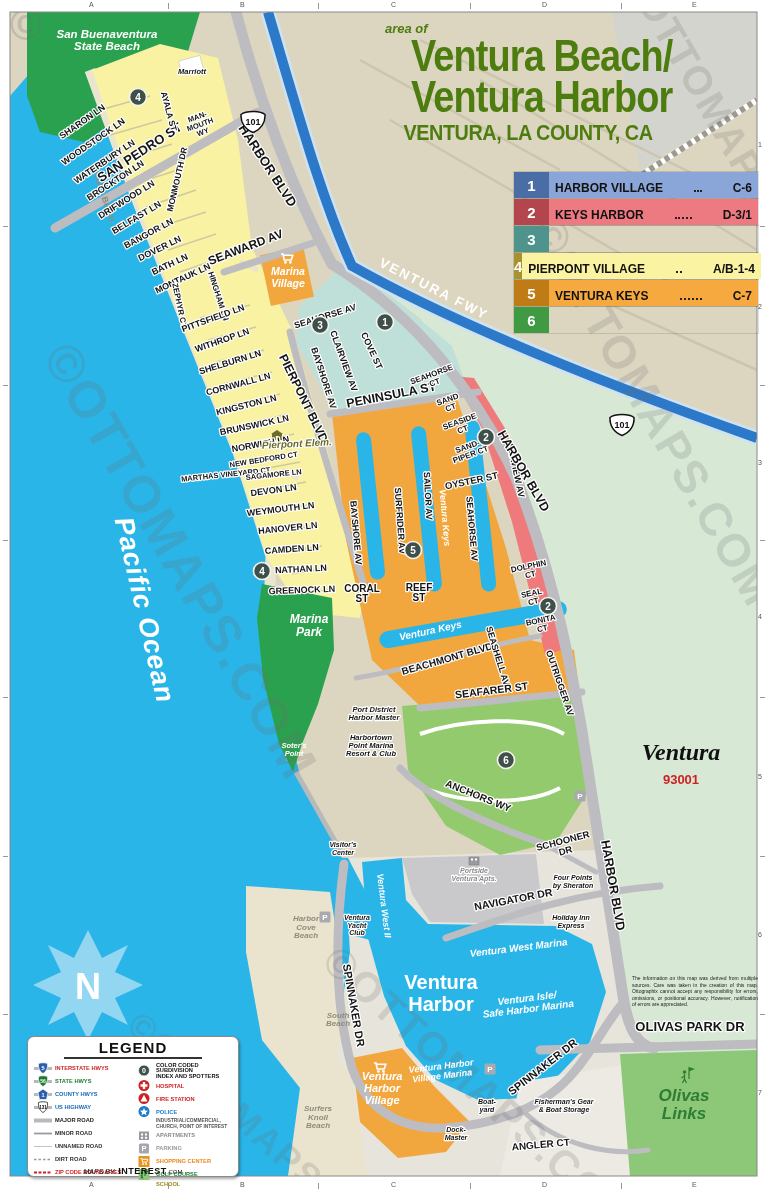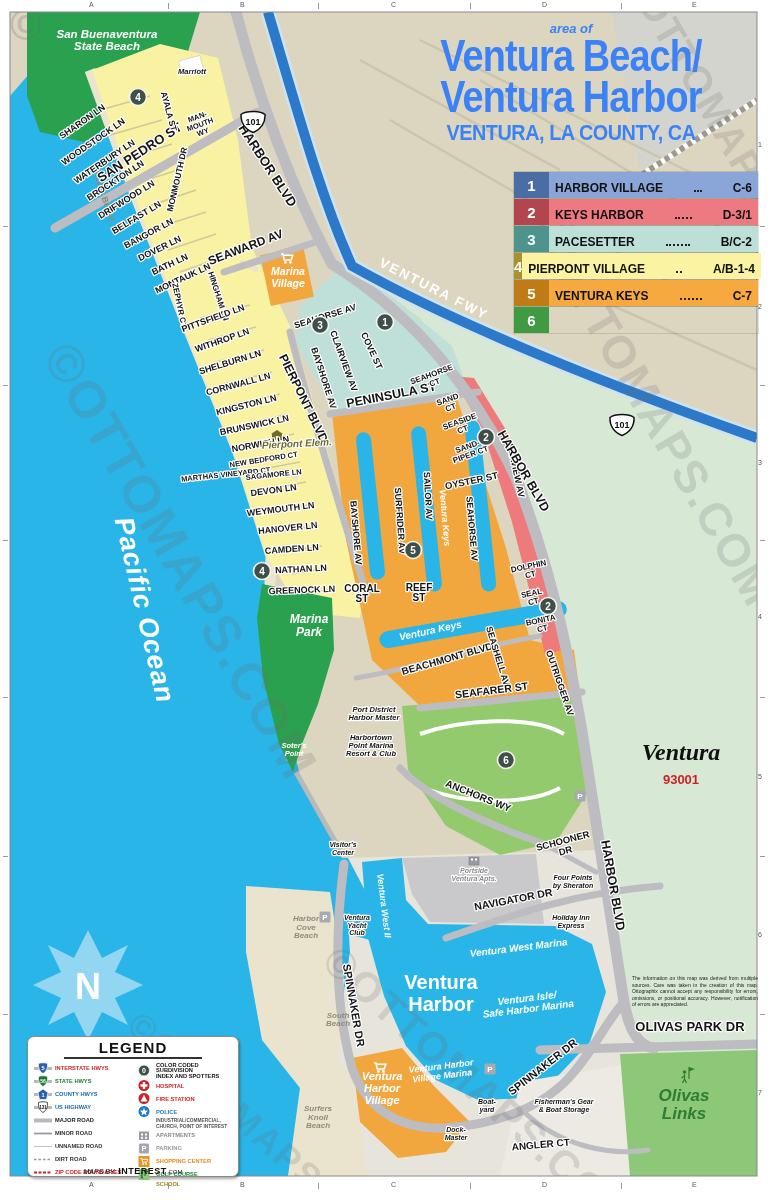--- a/index.html
+++ b/index.html
@@ -3,21 +3,21 @@
 <meta charset="utf-8">
 <style>
   html,body{margin:0;padding:0;background:#ffffff;}
   .stage{position:relative;width:769px;height:1200px;background:#ffffff;overflow:hidden;
          font-family:"Liberation Sans",sans-serif;}
   .stage svg.map{position:absolute;left:0;top:0;}
   
   .grid-lab{position:absolute;font-size:7px;color:#555;font-family:"Liberation Sans",sans-serif;}
   .tick{position:absolute;background:#999;}
   
-  .title-block{position:absolute;left:385px;top:22px;width:372px;text-align:center;color:#3b82f6;z-index:5;}
+  .title-block{position:absolute;left:385px;top:22px;width:372px;text-align:left;color:#4d7c0f;z-index:5;}
   .area-of{font-size:13px;font-style:italic;font-weight:700;line-height:1;}
   .t-main{font-size:44px;font-weight:700;line-height:.94;letter-spacing:-1px;
           transform:scaleX(.86);transform-origin:center;white-space:nowrap;}
   .t-sub{font-size:22px;font-weight:700;letter-spacing:-.5px;transform:scaleX(.9);
          transform-origin:center;margin-top:2px;white-space:nowrap;}
   
   .idx{position:absolute;left:514px;top:172px;width:244px;z-index:5;}
   .idx-row{display:flex;height:26px;margin-bottom:1px;box-shadow:0 0 0 1px rgba(0,0,0,.12);}
   .idx-num{width:35px;display:flex;align-items:center;justify-content:center;
            color:#fff;font-size:15px;font-weight:700;}
@@ -376,25 +376,20 @@
       <div class="idx-row">
         <span class="idx-num" style="background: rgb(178, 69, 78);">2</span>
         <span class="idx-body" style="background: rgb(236, 122, 128);">
           <span class="idx-name">KEYS HARBOR</span>
           <span class="idx-leader"></span>
           <span class="idx-ref">D-3/1</span>
         </span>
       </div>
       <div class="idx-row">
         <span class="idx-num" style="background: rgb(79, 148, 140);">3</span>
-        <span class="idx-body" style="background: rgb(188, 223, 216);">
-          <span class="idx-name">PACESETTER</span>
-          <span class="idx-leader"></span>
-          <span class="idx-ref">B/C-2</span>
-        </span>
       </div>
       <div class="idx-row">
         <span class="idx-num" style="background: rgb(168, 146, 47);">4</span>
         <span class="idx-body" style="background: rgb(249, 243, 162);">
           <span class="idx-name">PIERPONT VILLAGE</span>
           <span class="idx-leader"></span>
           <span class="idx-ref">A/B-1-4</span>
         </span>
       </div>
       <div class="idx-row">

